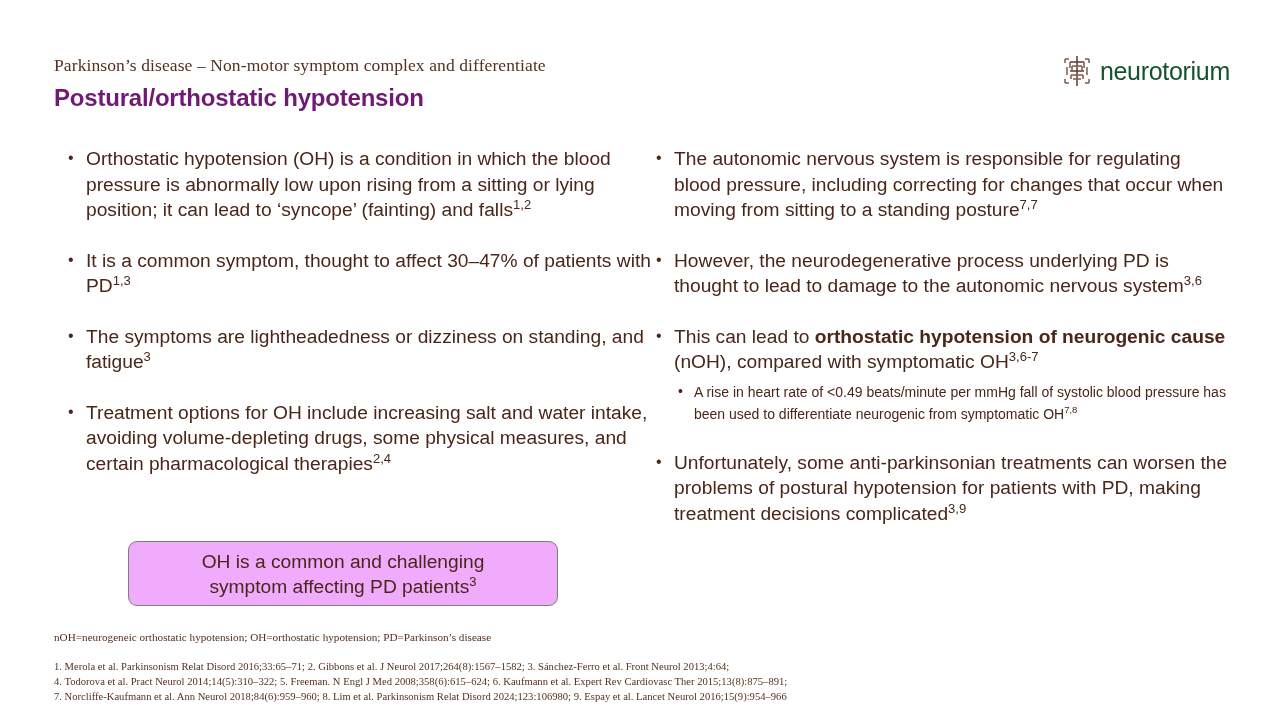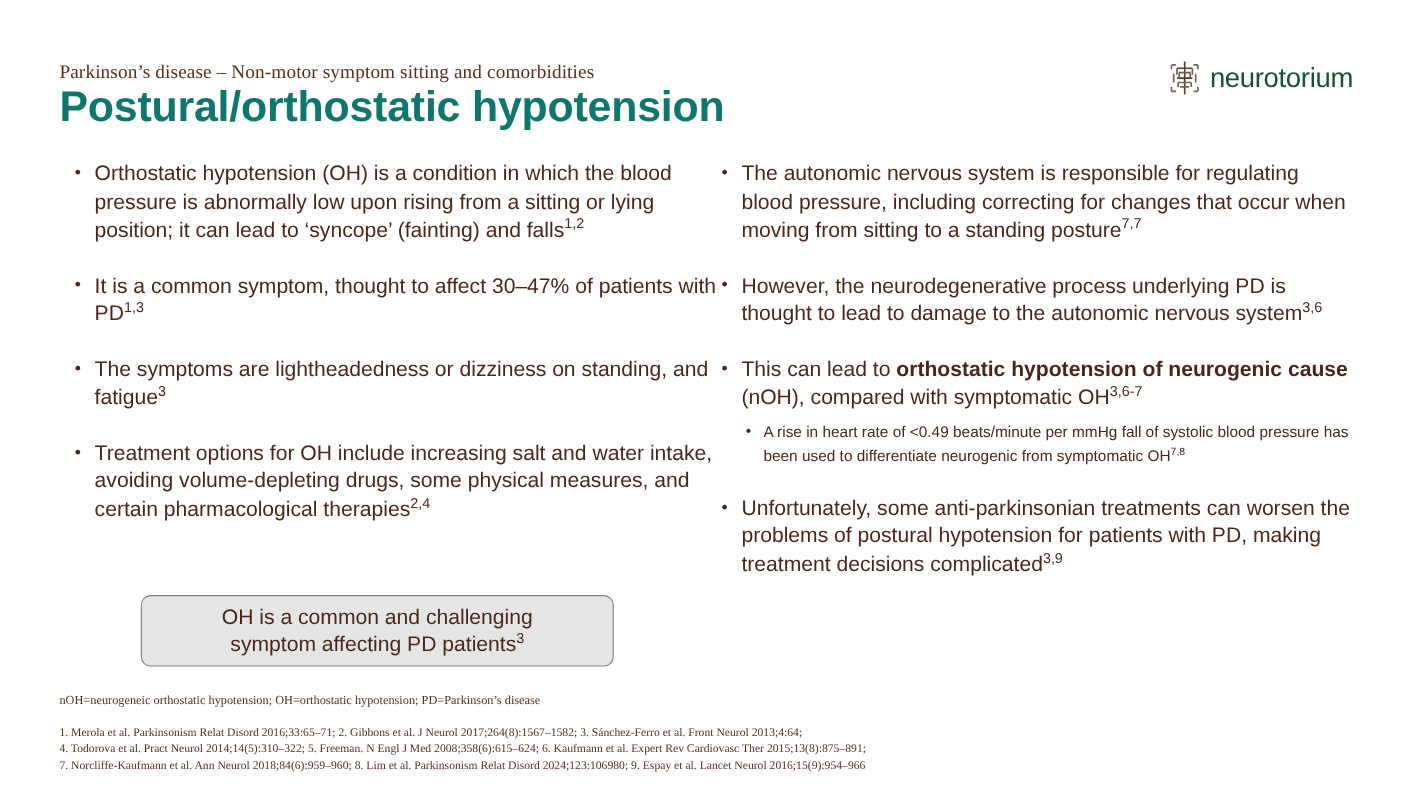--- a/index.html
+++ b/index.html
@@ -28,23 +28,23 @@
     font-family: "Liberation Serif", serif;
     font-size: 17.5px;
     line-height: 22px;
     color: #55301c;
     letter-spacing: 0.1px;
     white-space: nowrap;
   }
   .page-title {
     font-family: "Liberation Sans", sans-serif;
     font-weight: bold;
-    font-size: 39px;
+    font-size: 24px;
     line-height: 40px;
-    color: #0f766e;
+    color: #701a75;
     letter-spacing: -0.2px;
     margin-top: 2px;
     white-space: nowrap;
   }
 
   
   .logo {
     position: absolute;
     right: 50px;
     top: 52px;
@@ -128,21 +128,21 @@
   
   .callout {
     position: absolute;
     left: 128px;
     top: 541px;
     width: 430px;
     height: 65px;
     box-sizing: border-box;
     border: 1.4px solid #7f7f7f;
     border-radius: 9px;
-    background: #e5e5e5;
+    background: #f0abfc;
     display: flex;
     align-items: center;
     justify-content: center;
     text-align: center;
   }
   .callout-text {
     font-size: 19.2px;
     line-height: 25px;
     color: #4a2618;
     padding: 0 14px;
@@ -168,21 +168,21 @@
     font-size: 10.6px;
     line-height: 15px;
     color: #55301c;
   }
   .refs div { white-space: nowrap; }
 </style>
 </head>
 <body>
 
 <div class="header">
-  <div class="eyebrow">Parkinson’s disease – Non-motor symptom sitting and comorbidities</div>
+  <div class="eyebrow">Parkinson’s disease – Non-motor symptom complex and differentiate</div>
   <div class="page-title">Postural/orthostatic hypotension</div>
 </div>
 
 <div class="logo">
   <svg class="logo-mark" viewBox="0 0 32 32">
     <g stroke="#7a5c4e" stroke-width="1.5" fill="none" stroke-linecap="butt">
       <path d="M16 1 V31" stroke="#5a3a28"></path>
       <path d="M4 4 H8 M4 4 V8"></path>
       <path d="M28 4 H24 M28 4 V8"></path>
       <path d="M4 28 H8 M4 28 V24"></path>

